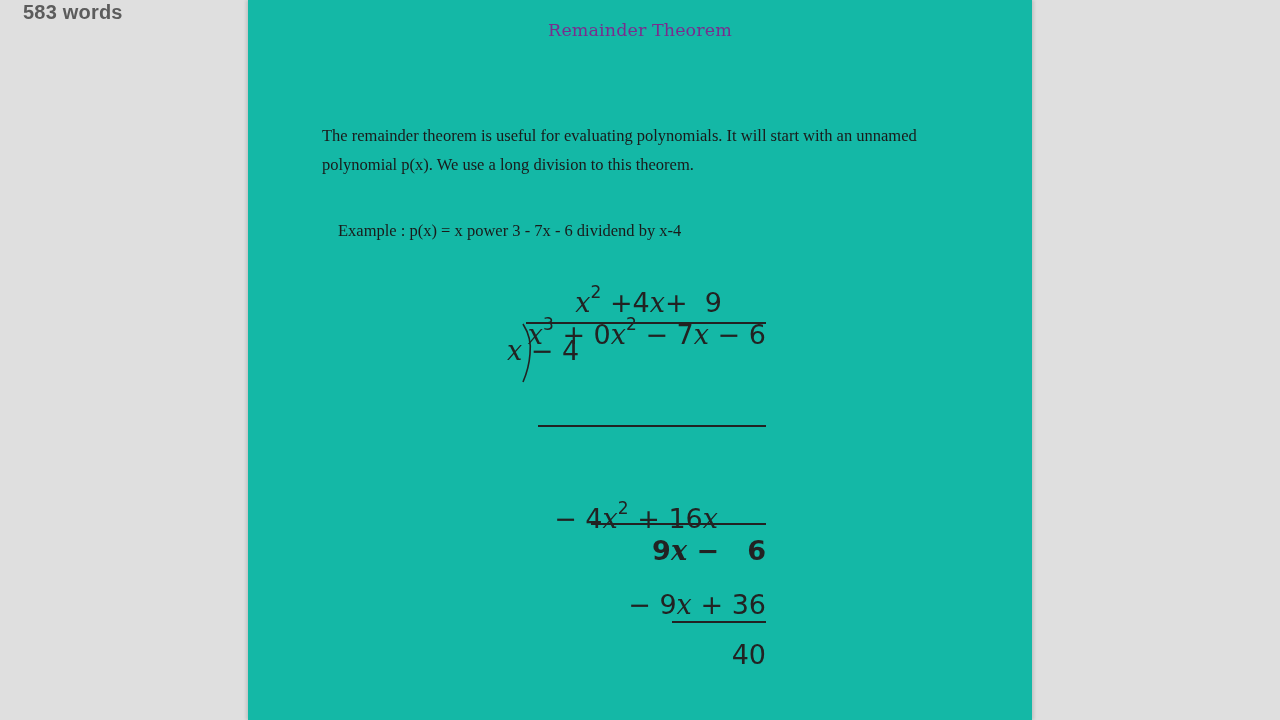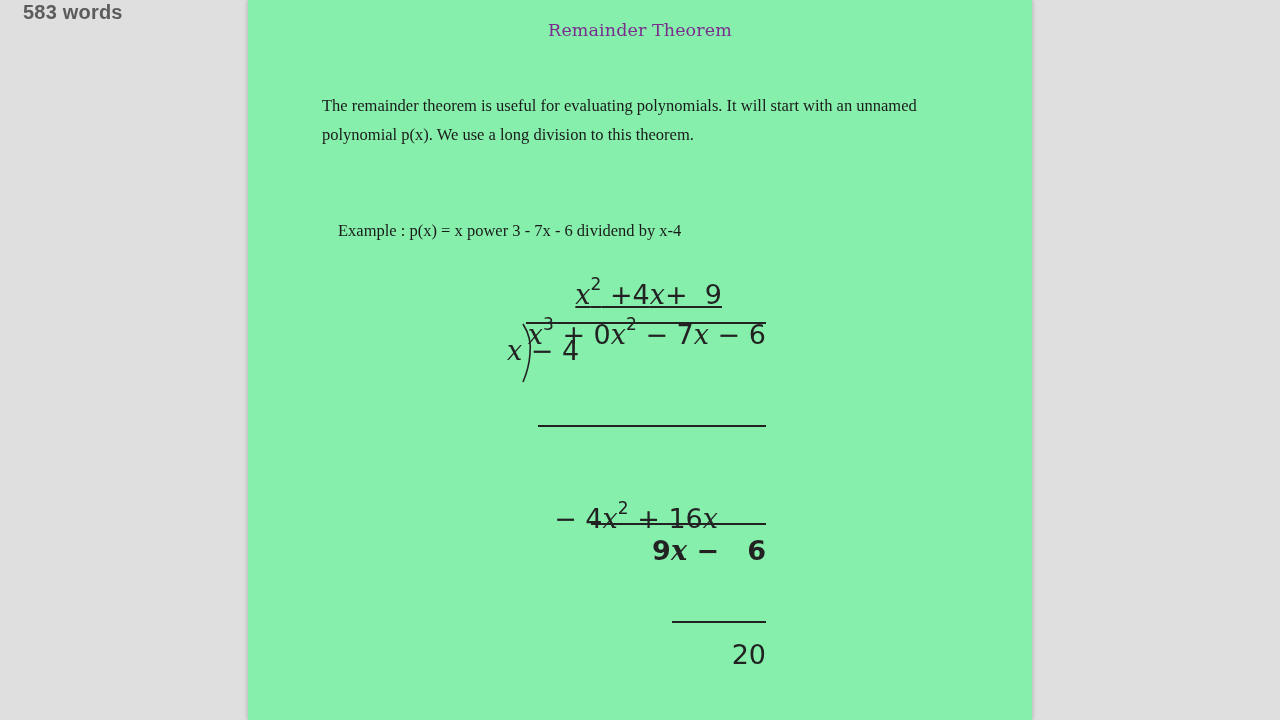--- a/index.html
+++ b/index.html
@@ -20,38 +20,38 @@
       font-weight: bold;
       color: #5c5c5c;
       letter-spacing: 0.2px;
     }
     .page {
       position: absolute;
       left: 248px;
       top: 0;
       width: 784px;
       height: 720px;
-      background: #86efac;
+      background: #14b8a6;
       box-shadow: -2px 0 3px rgba(0,0,0,0.12), 2px 0 3px rgba(0,0,0,0.12);
     }
     .doc-title {
       position: absolute;
       left: 0;
       width: 784px;
       top: 20px;
       text-align: center;
       font-family: "DejaVu Serif", serif;
       font-size: 17.5px;
       color: #7a2d8e;
       letter-spacing: 0.1px;
     }
     .para {
       position: absolute;
       left: 74px;
-      top: 92px;
+      top: 122px;
       width: 640px;
       font-family: "Liberation Serif", serif;
       font-size: 16.5px;
       line-height: 28.5px;
       color: #1a1a1a;
     }
     .example {
       position: absolute;
       left: 74px;
       top: 221px;
@@ -109,35 +109,36 @@
 
 <div class="page">
   <div class="doc-title">Remainder Theorem</div>
 
   <div class="para">The remainder theorem is useful for evaluating polynomials. It will start with an unnamed polynomial p(x). We use a long division to this theorem.</div>
 
   <div class="example">Example : p(x) = x power 3 - 7x - 6 dividend by x-4</div>
 
   <div class="division">
 
-    <div class="row" style="top:0; right:56px;text-decoration:underline;"><i>x</i><sup>2</sup> +4<i>x</i>+  9</div>
+    <div class="row" style="top:8px; right:56px;"><i>x</i><sup>2</sup> +4<i>x</i>+  9</div>
     <div class="rule" style="left:78px; right:12px; top:42px;"></div>
 
     <div class="divisor"><i>x</i> − 4</div>
     <svg class="bracket" viewBox="0 0 14 62">
       <path d="M3 2 Q12 16 10 32 Q9 46 3 60" fill="none" stroke="#222" stroke-width="1.6"></path>
     </svg>
 
     <div class="row" style="top:40px;"><i>x</i><sup>3</sup> + 0<i>x</i><sup>2</sup> − 7<i>x</i> − 6</div>
 
     <div class="rule" style="left:90px; right:12px; top:145px;"></div>
 
 
     <div class="row" style="top:212px; right:60px;margin-top:12px;">− 4<i>x</i><sup>2</sup> + 16<i>x</i></div>
     <div class="rule" style="left:143px; right:12px; top:243px;"></div>
 
     <div class="row" style="top:256px;font-weight:bold;">9<i>x</i> −   6</div>
 
+    <div class="row" style="top:310px;">− 9<i>x</i> + 36</div>
     <div class="rule" style="left:224px; right:12px; top:341px;"></div>
 
-    <div class="row" style="top:360px;">20</div>
+    <div class="row" style="top:360px;">40</div>
   </div>
 </div>
 
 </body></html>

